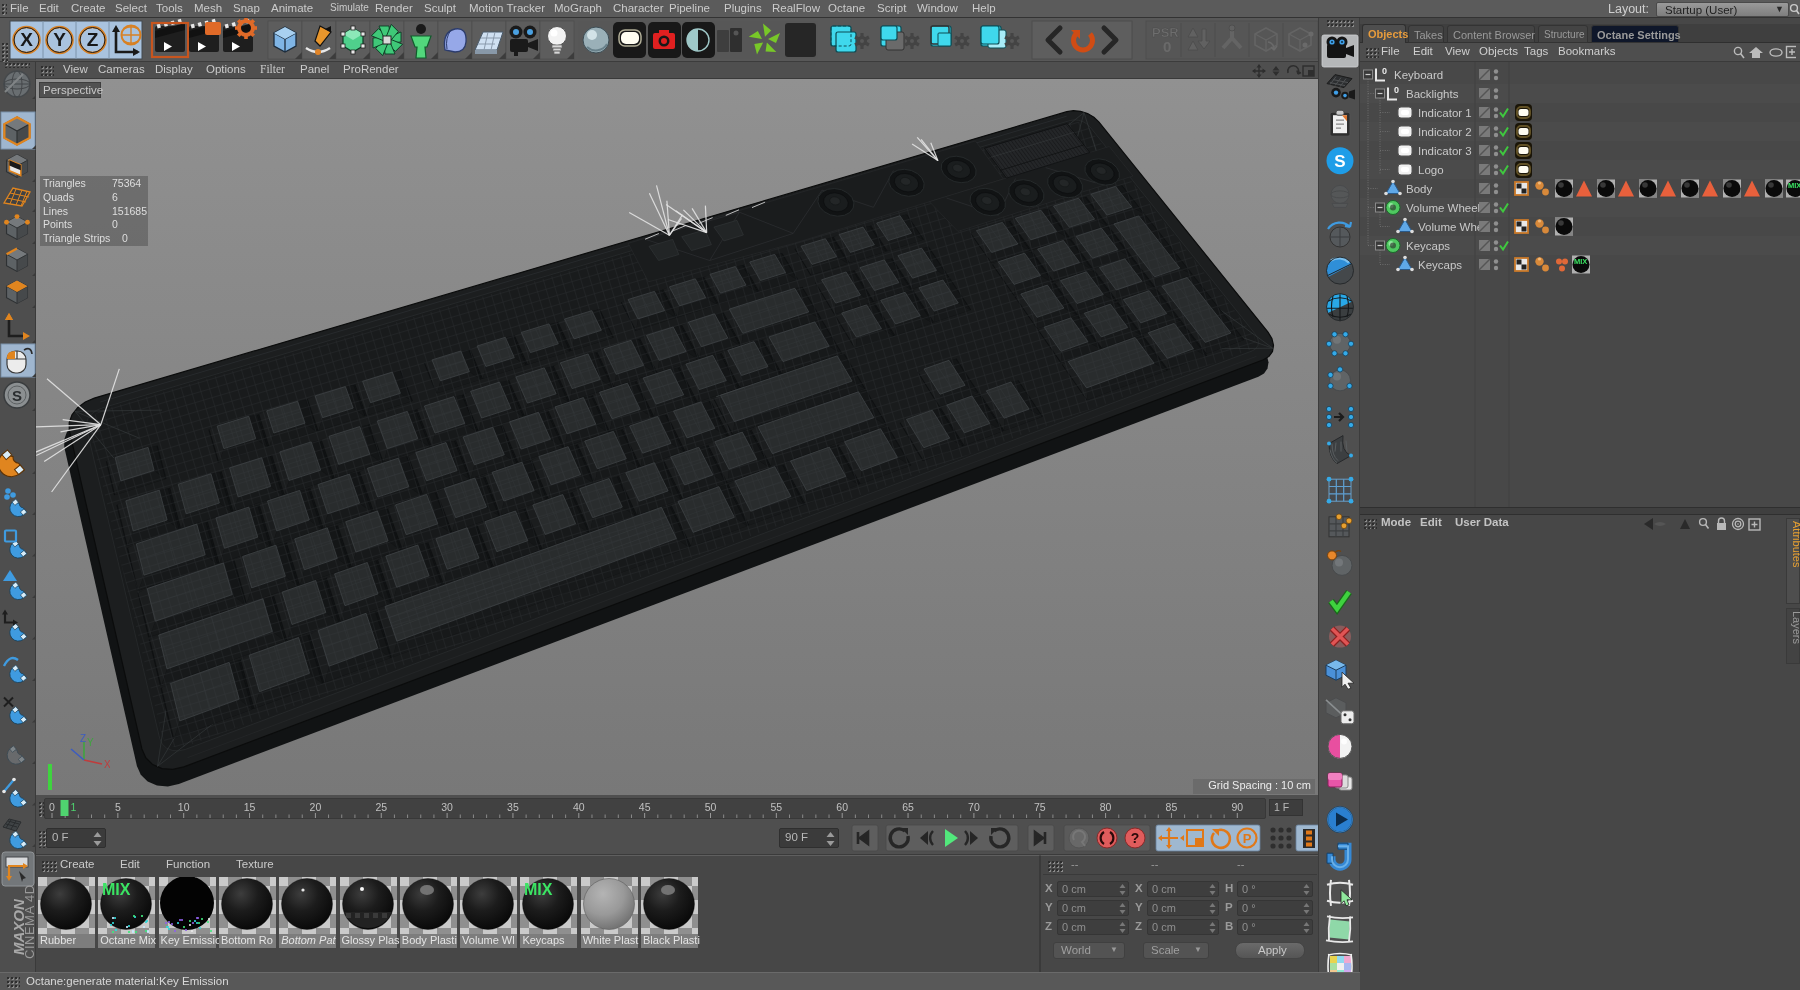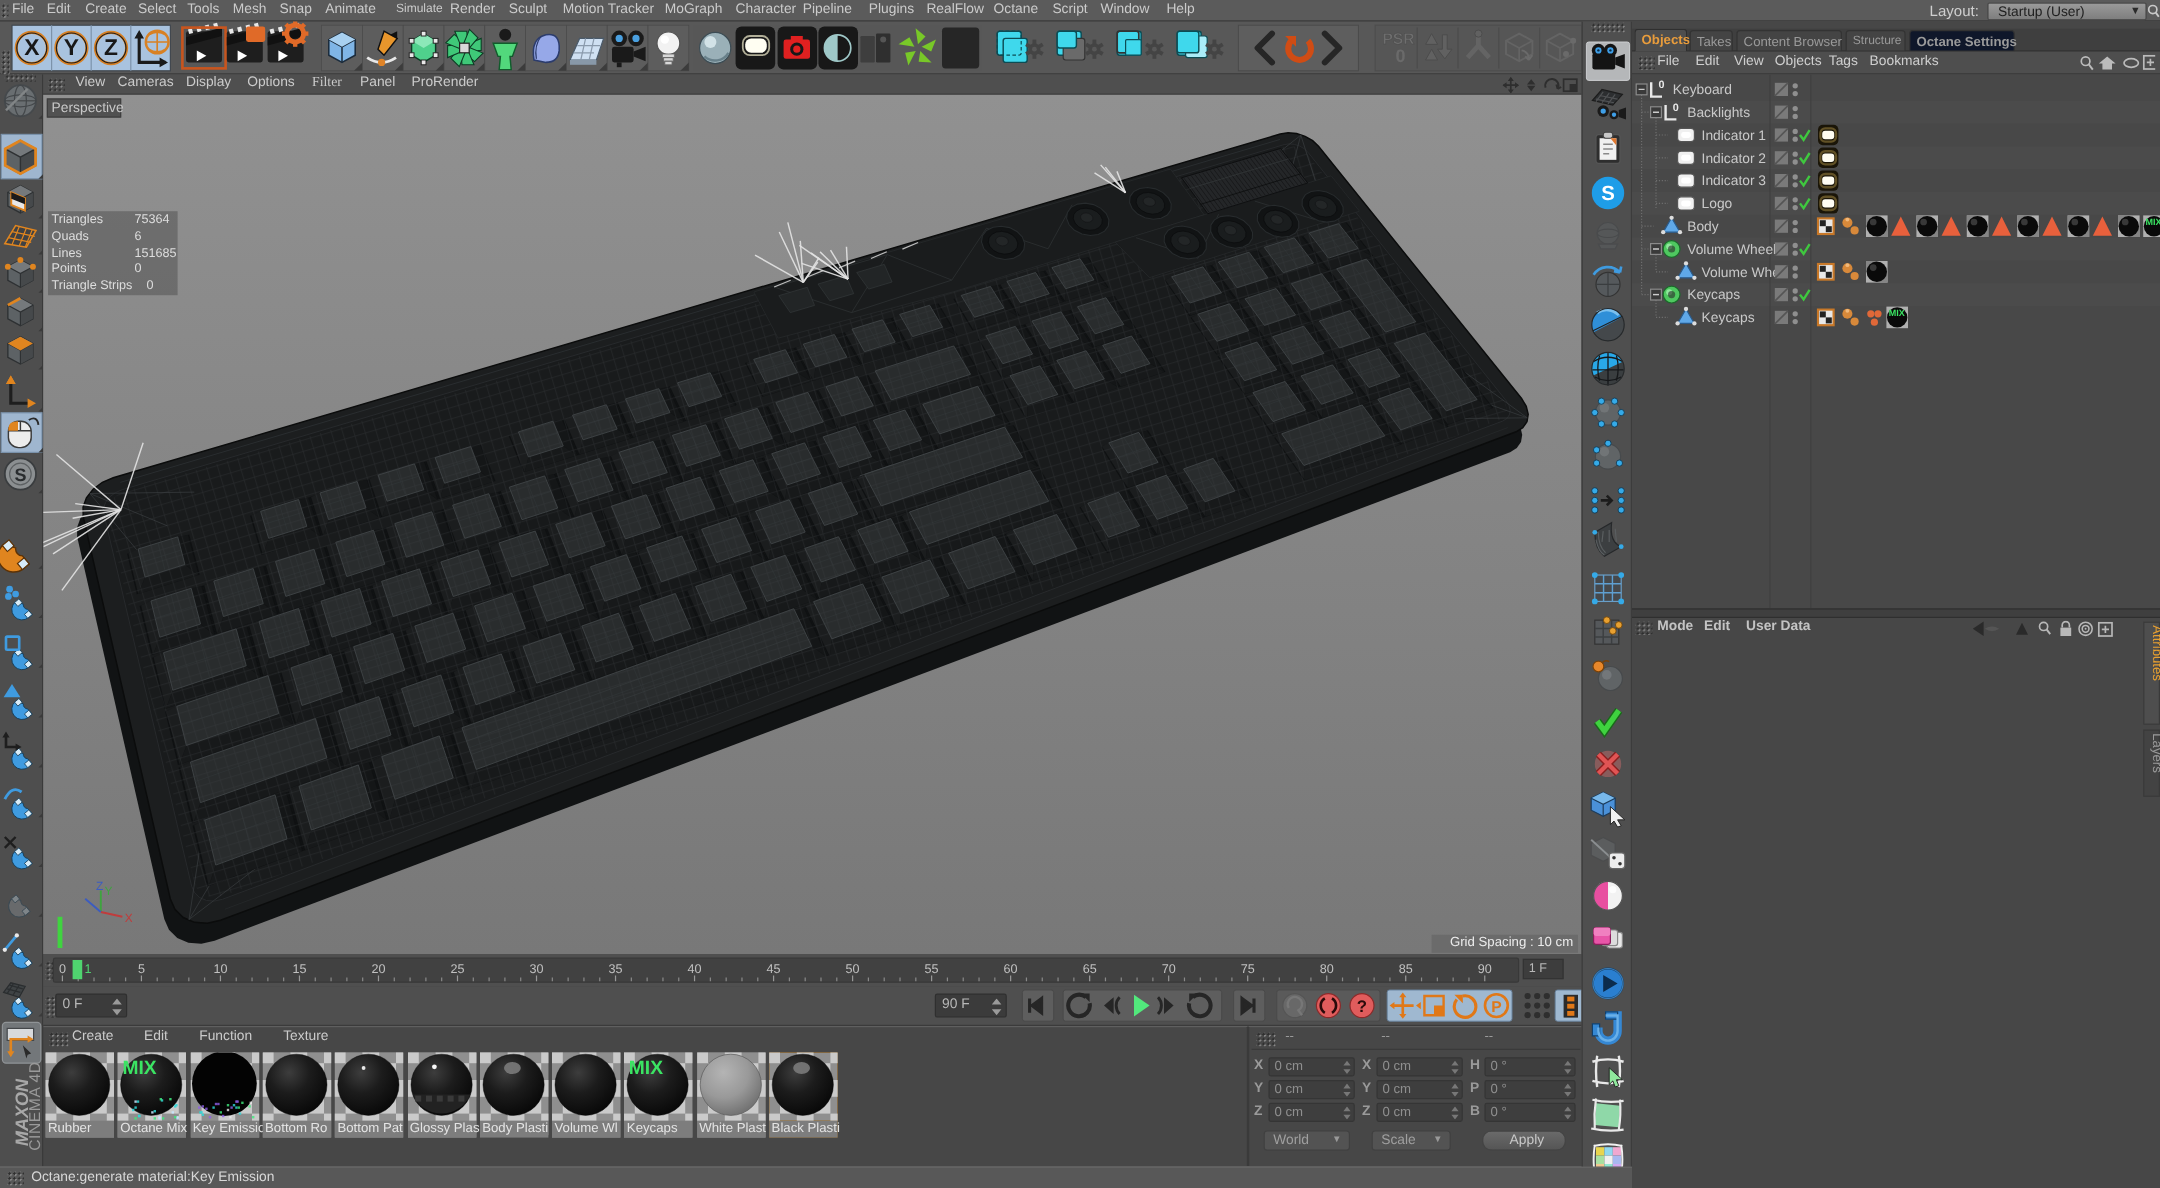--- a/index.html
+++ b/index.html
@@ -1795,21 +1795,21 @@
         <rect x="-5" y="51" width="14" height="14" fill="#cacaca"></rect>
         <rect x="23" y="51" width="14" height="14" fill="#cacaca"></rect>
         <rect x="51" y="51" width="14" height="14" fill="#cacaca"></rect>
         <circle cx="28" cy="27" r="25.5" fill="url(#sg)"></circle>
         <circle cx="28" cy="27" r="25.5" fill="none" stroke="#000" stroke-width="0.7" opacity="0.5"></circle>
       </svg>
       <div class="a" style="left:0;top:57px;width:57px;height:14px;background:#7d7d7d;">
         <span class="txt" style="left:2px;top:0px;font-size:11px;color:#e4e4e4;">Bottom Ro</span>
       </div>
     </div>
-    <div class="a " style="left:243.2px;top:21px;width:57px;height:71px;background:#8b8b8b;">
+    <div class="a " style="left:243.2px;top:21px;width:57px;height:71px;background:#8b8b8b;font-style:italic;">
       <svg width="57" height="57">
         <rect width="57" height="57" fill="#8f8f8f"></rect>
         <rect x="-5" y="-5" width="14" height="14" fill="#cacaca"></rect>
         <rect x="23" y="-5" width="14" height="14" fill="#cacaca"></rect>
         <rect x="51" y="-5" width="14" height="14" fill="#cacaca"></rect>
         <rect x="9" y="9" width="14" height="14" fill="#cacaca"></rect>
         <rect x="37" y="9" width="14" height="14" fill="#cacaca"></rect>
         <rect x="-5" y="23" width="14" height="14" fill="#cacaca"></rect>
         <rect x="23" y="23" width="14" height="14" fill="#cacaca"></rect>
         <rect x="51" y="23" width="14" height="14" fill="#cacaca"></rect>

